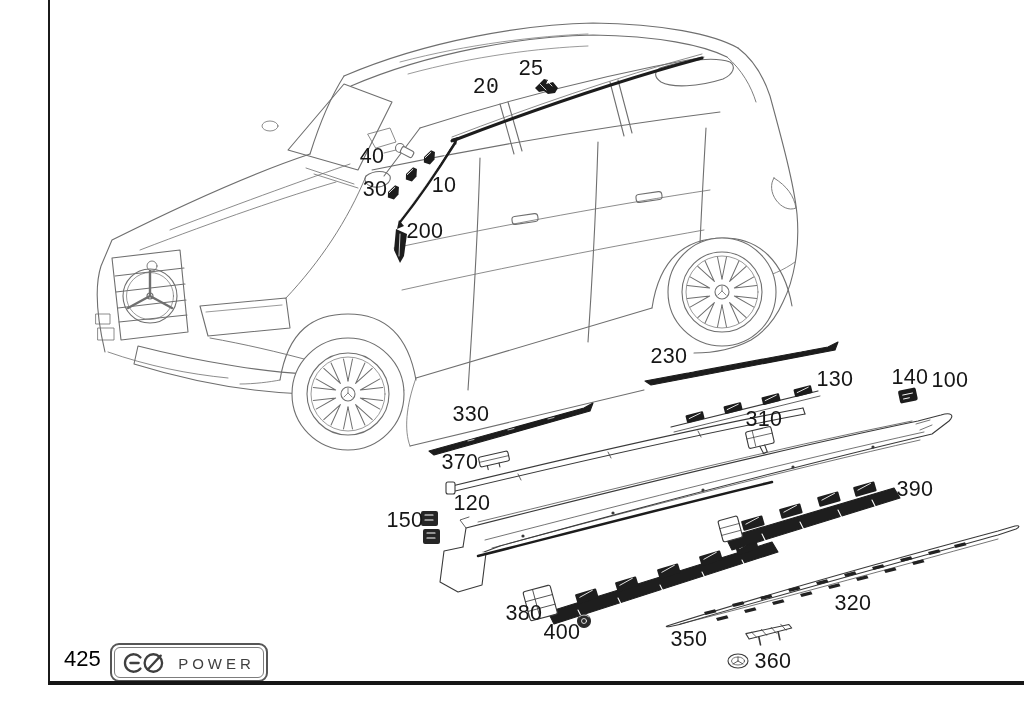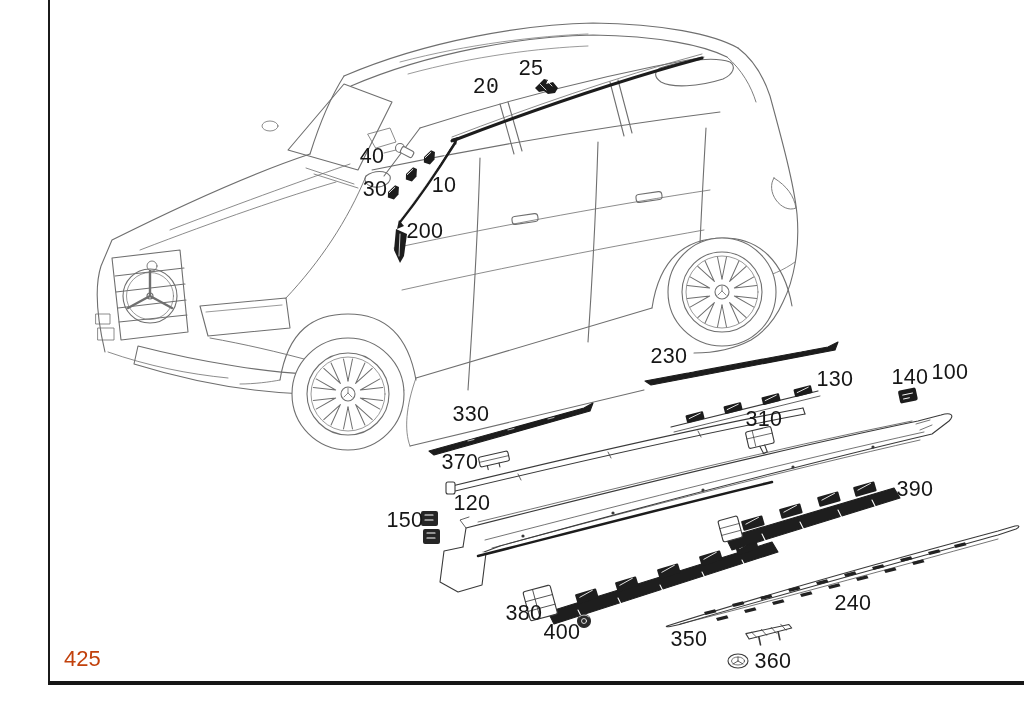--- a/index.html
+++ b/index.html
@@ -4,21 +4,21 @@
 <style>
   html,body{margin:0;padding:0;background:#fff;}
   .canvas{position:relative;width:1024px;height:724px;background:#ffffff;overflow:hidden;
           font-family:"Liberation Sans",sans-serif;margin-left:48px;}
   .diagram-svg{position:absolute;left:0;top:0;width:1024px;height:724px;}
   .labels-layer{position:absolute;left:0;top:0;width:1024px;height:724px;pointer-events:none;}
   .part-label{position:absolute;transform:translate(-50%,-50%);font-size:21.5px;color:#161616;
               white-space:nowrap;letter-spacing:.3px;}
   .left-border{position:absolute;left:0;top:0;width:2px;height:683px;background:#1b1b1b;}
   .bottom-bar{position:absolute;left:0;top:681px;width:1024px;height:4px;background:#161616;}
-  .footer-code{position:absolute;left:16px;top:646px;font-size:22px;color:#c2410c;}
+  .footer-code{position:absolute;left:16px;top:646px;font-size:22px;color:#000000;}
   .eq-badge{position:absolute;left:62px;top:643px;width:150px;height:31px;border:2px solid #565656;
             border-radius:9px;padding:2px;box-sizing:content-box;background:#fff;}
   .eq-badge-inner{width:100%;height:100%;border:1px solid #7d7d7d;border-radius:6px;
                   display:flex;align-items:center;justify-content:center;gap:9px;box-sizing:border-box;}
   .power-text{font-size:15px;letter-spacing:4px;color:#3f3f3f;padding-top:1px;}
 </style>
 </head>
 <body>
 
 <div class="canvas">
@@ -312,31 +312,42 @@
   <div class="labels-layer">
       <span class="part-label" style="left: 483px; top: 68px;">25</span>
       <span class="part-label" style="left: 438px; top: 87px; font-family: Liberation Mono, monospace;">20</span>
       <span class="part-label" style="left: 324px; top: 156px;">40</span>
       <span class="part-label" style="left: 327px; top: 189px;">30</span>
       <span class="part-label" style="left: 396px; top: 185px; text-align: right;">10</span>
       <span class="part-label" style="left: 377px; top: 231px;">200</span>
       <span class="part-label" style="left: 621px; top: 356px;">230</span>
       <span class="part-label" style="left: 787px; top: 379px;">130</span>
       <span class="part-label" style="left: 862px; top: 377px;">140</span>
-      <span class="part-label" style="left: 902px; top: 372px;">100</span>
+      <span class="part-label" style="left: 902px; top: 380px;">100</span>
       <span class="part-label" style="left: 423px; top: 414px;">330</span>
       <span class="part-label" style="left: 716px; top: 419px;">310</span>
       <span class="part-label" style="left: 412px; top: 462px;">370</span>
       <span class="part-label" style="left: 867px; top: 489px;">390</span>
       <span class="part-label" style="left: 424px; top: 503px;">120</span>
       <span class="part-label" style="left: 357px; top: 520px;">150</span>
       <span class="part-label" style="left: 476px; top: 613px;">380</span>
       <span class="part-label" style="left: 514px; top: 632px;">400</span>
-      <span class="part-label" style="left: 805px; top: 603px;">240</span>
+      <span class="part-label" style="left: 805px; top: 603px;">320</span>
       <span class="part-label" style="left: 641px; top: 639px;">350</span>
       <span class="part-label" style="left: 725px; top: 661px;">360</span>
     </div>
 
   <span class="footer-code">425</span>
+  <div class="eq-badge">
+    <div class="eq-badge-inner">
+      <svg width="46" height="24" viewBox="0 0 50 24" fill="none" stroke="#3f3f3f" stroke-width="2.5" stroke-linecap="round">
+        <path d="M19,6 A9.5,9.5 0 1 0 19,18"></path>
+        <path d="M8,12 H17"></path>
+        <circle cx="33" cy="12" r="9.5"></circle>
+        <path d="M27,19 L41,4"></path>
+      </svg>
+      <span class="power-text">POWER</span>
+    </div>
+  </div>
 
   <div class="left-border"></div>
   <div class="bottom-bar"></div>
 </div>
 
 </body></html>

